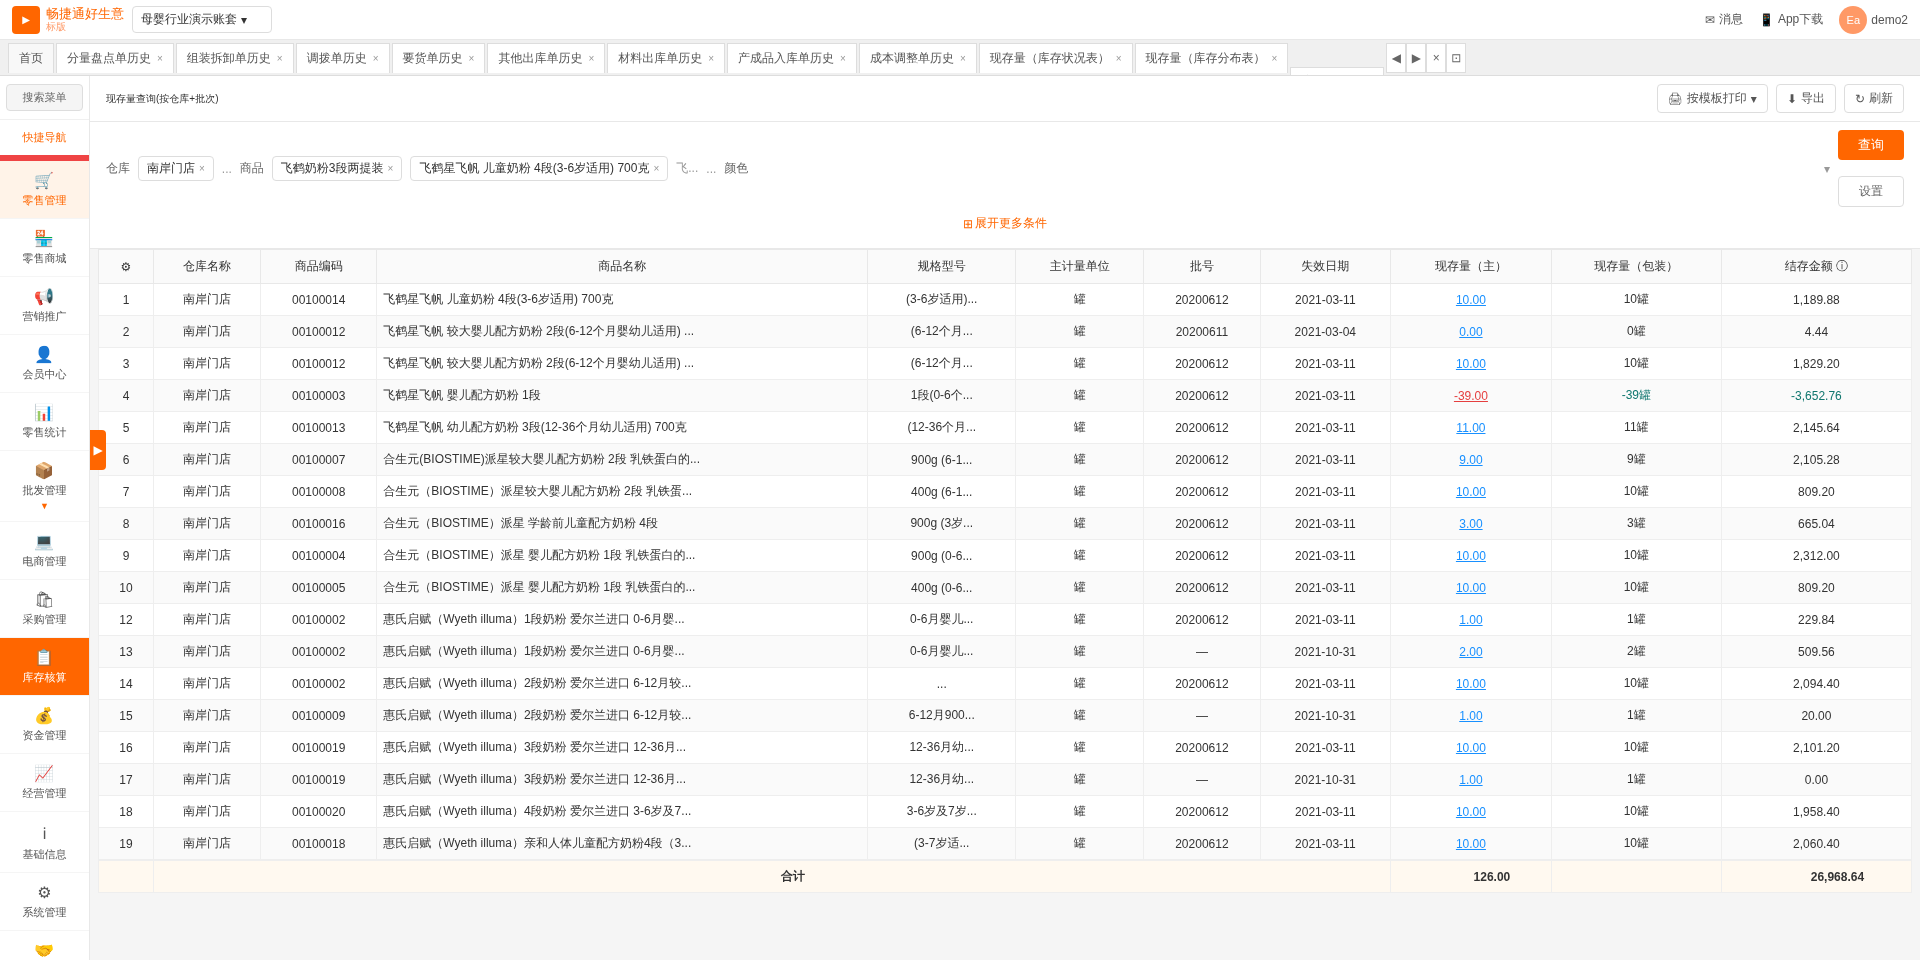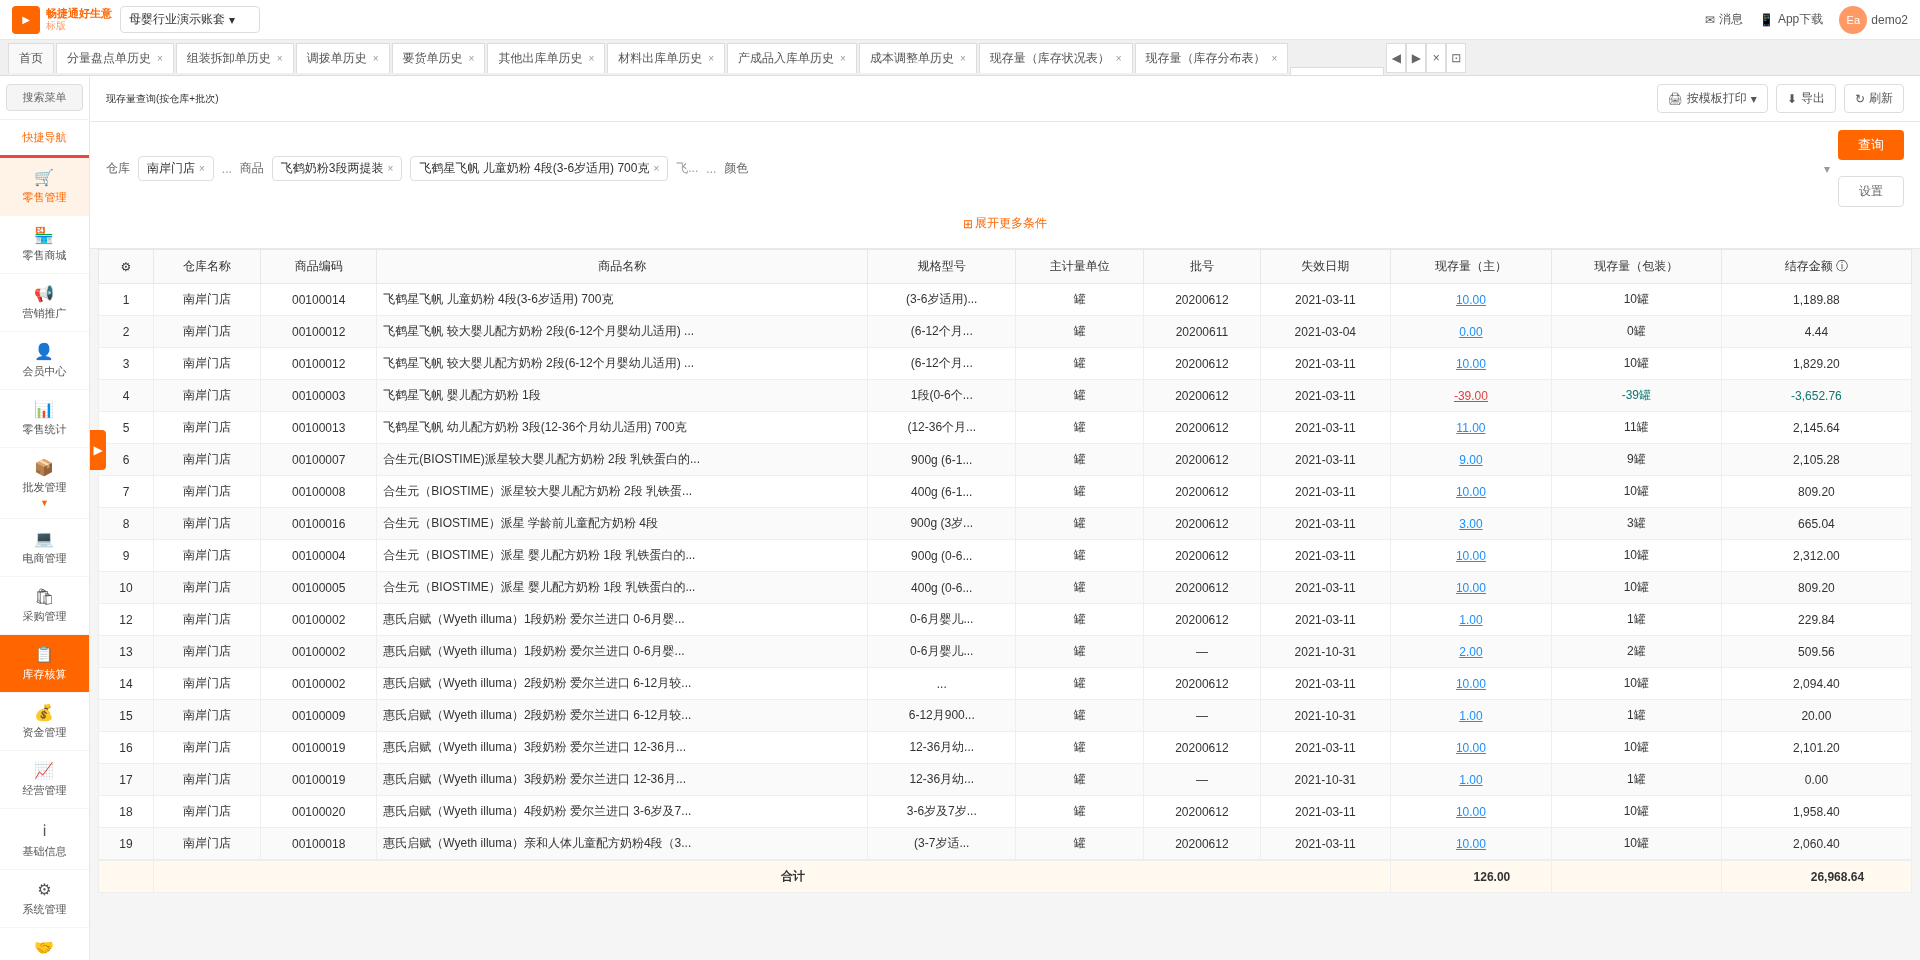--- a/index.html
+++ b/index.html
@@ -61,21 +61,21 @@
     .sidebar {
       width: 90px;
       background: #fff;
       border-right: 1px solid #e8e8e8;
       display: flex;
       flex-direction: column;
       overflow-y: auto;
     }
     .sidebar-search { padding: 8px 6px; border-bottom: 1px solid #f0f0f0; }
     .sidebar-search-btn { width: 100%; padding: 5px; background: #f5f5f5; border: 1px solid #ddd; border-radius: 4px; cursor: pointer; font-size: 11px; color: #666; text-align: center; }
-    .sidebar-nav { padding: 4px 0; border-bottom: 3px solid #ef4444; }
+    .sidebar-nav { padding: 4px 0; border-bottom: 6px solid #ef4444; }
     .sidebar-nav-btn { width: 100%; padding: 6px; font-size: 11px; color: #ff6600; background: none; border: none; cursor: pointer; }
     .sidebar-item {
       padding: 10px 4px;
       text-align: center;
       cursor: pointer;
       font-size: 11px;
       color: #555;
       display: flex;
       flex-direction: column;
       align-items: center;
@@ -152,21 +152,21 @@
     .col-settings { width: 30px; }
   </style>
 </head>
 <body>
 
 <div class="top-bar">
   <div class="top-bar-left">
     <div class="logo-area">
       <div class="logo-icon">▶</div>
       <div style="display:flex;flex-direction:column;line-height:1.2">
-        <span style="font-size:11px;color:#ff6600;font-weight:bold">畅捷通好生意</span>
+        <span style="font-size:13px;color:#ff6600;font-weight:normal">畅捷通好生意</span>
         <span style="font-size:10px;color:#ff9966">标版</span>
       </div>
     </div>
     <div class="industry-select">
       <span>母婴行业演示账套</span>
       <span>▾</span>
     </div>
   </div>
   <div class="top-bar-right">
     <div class="top-right-item">

